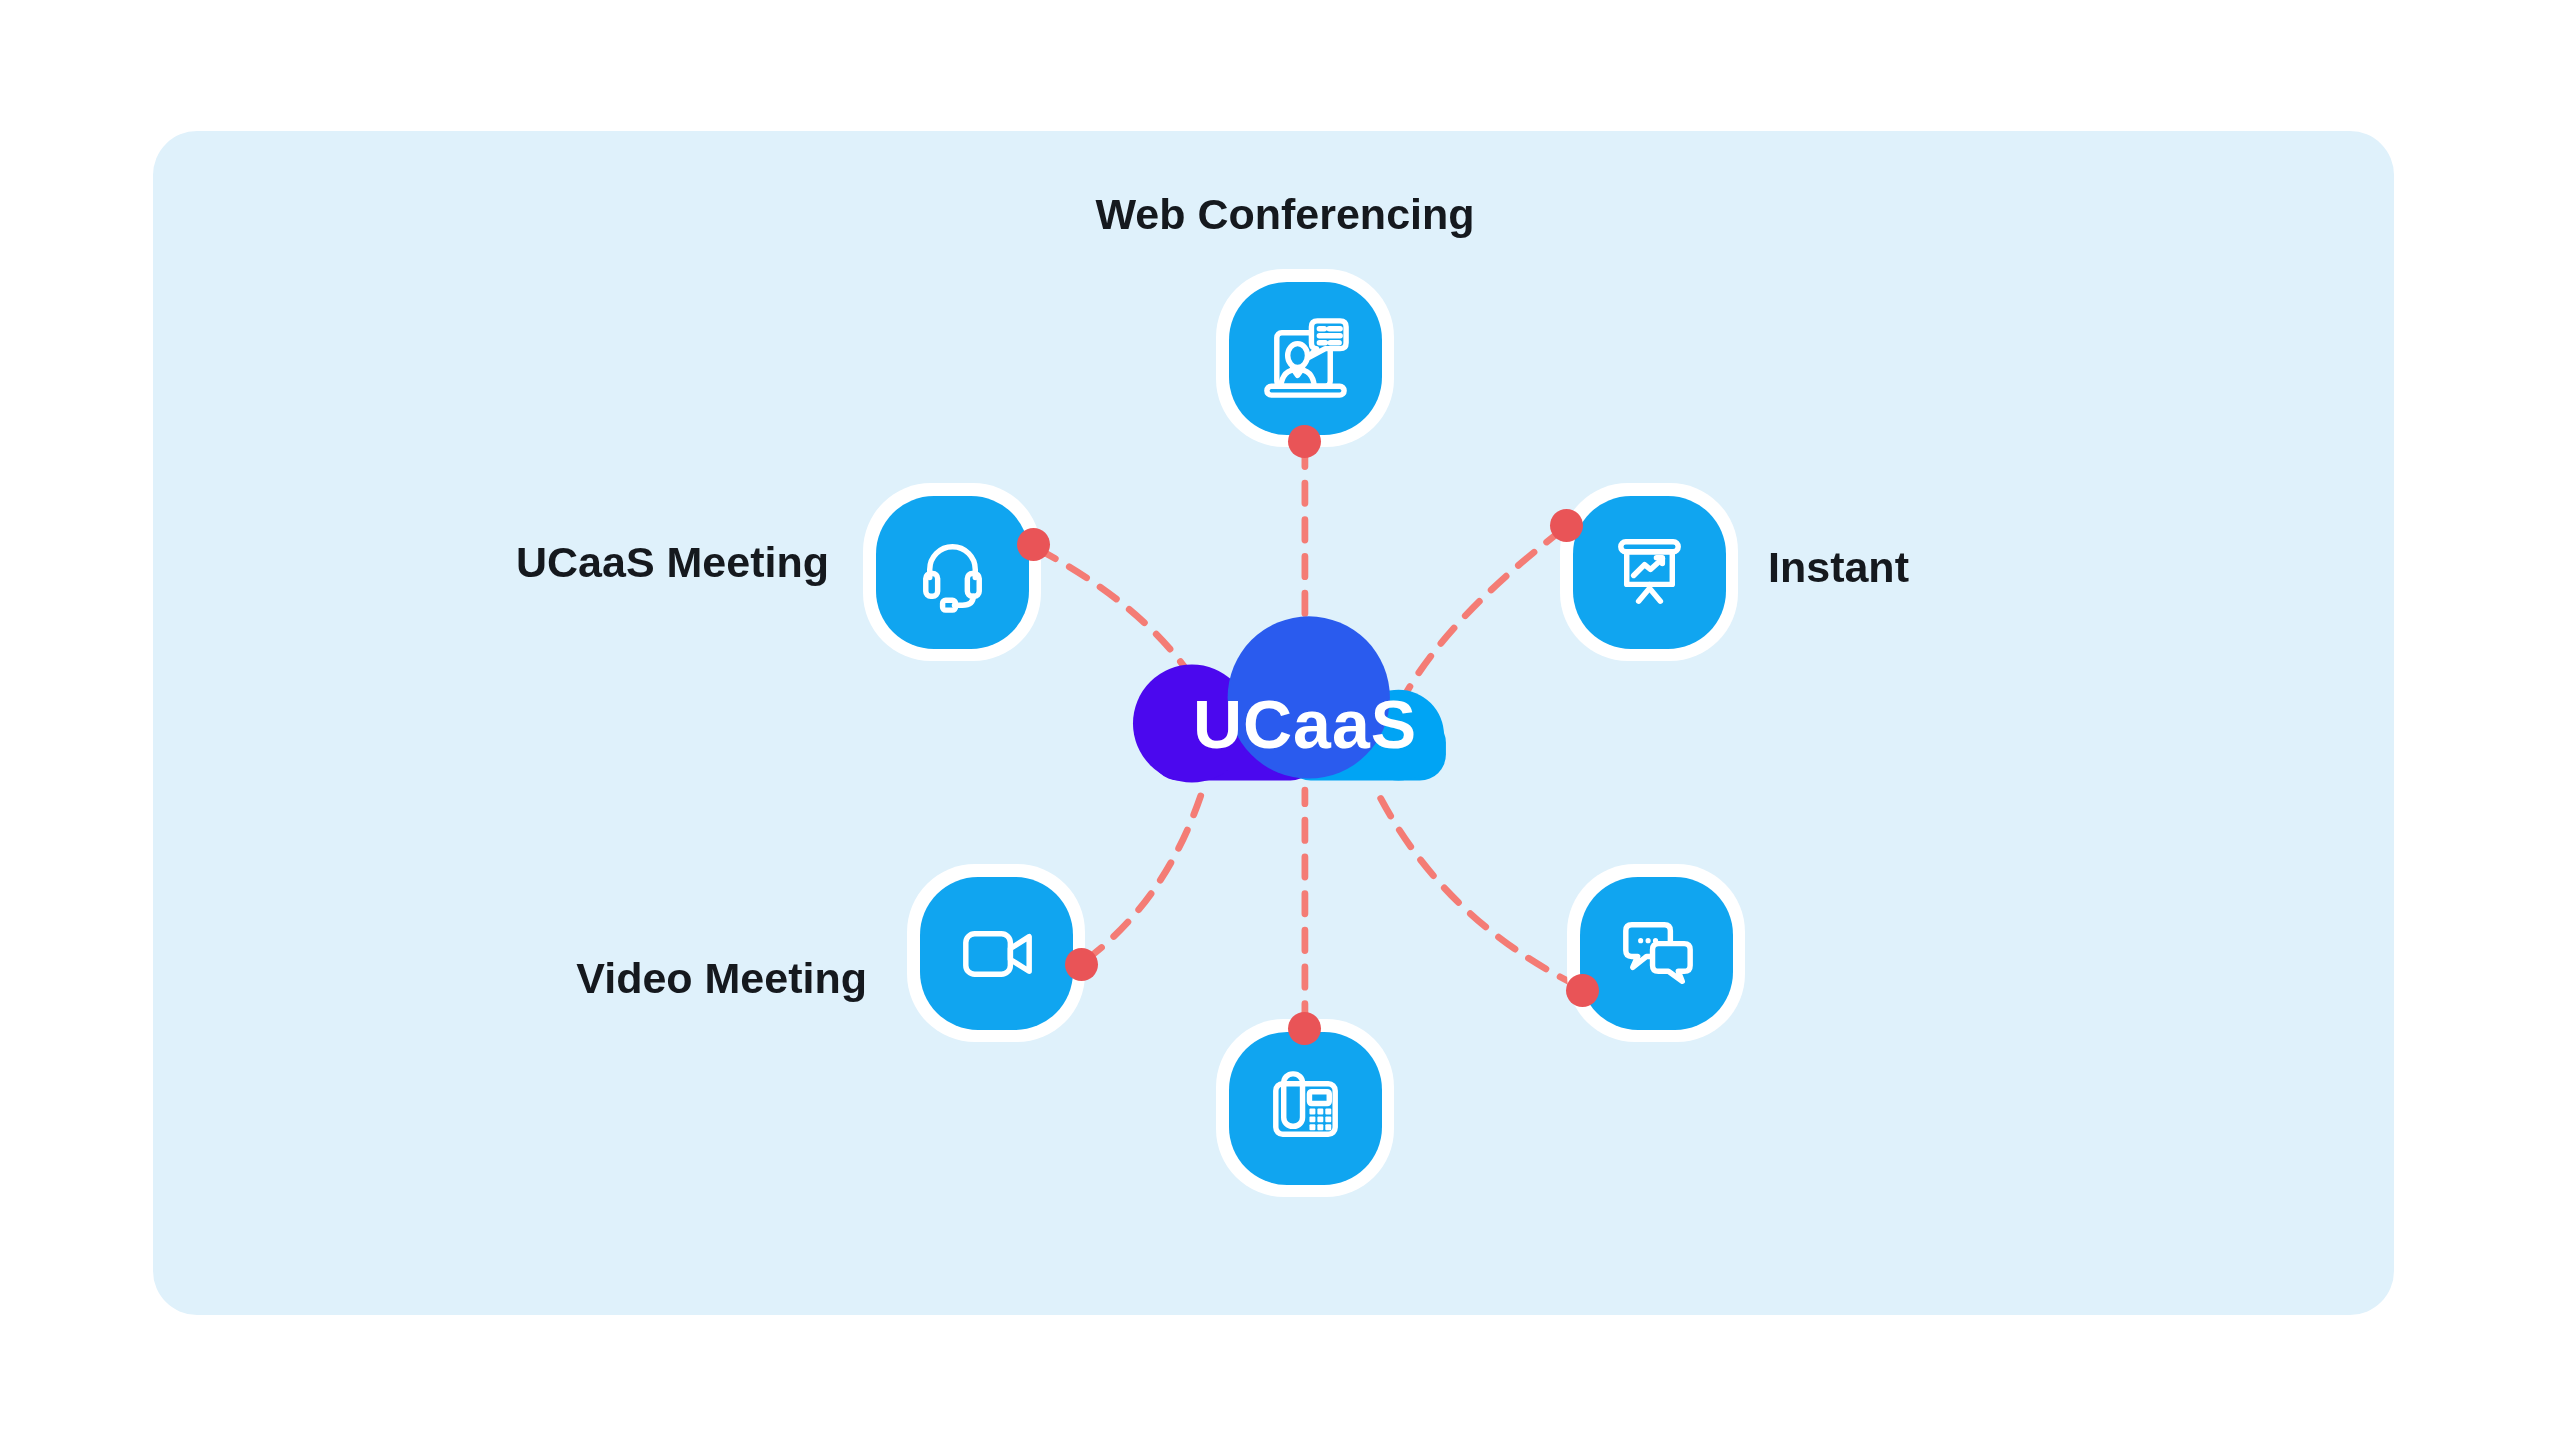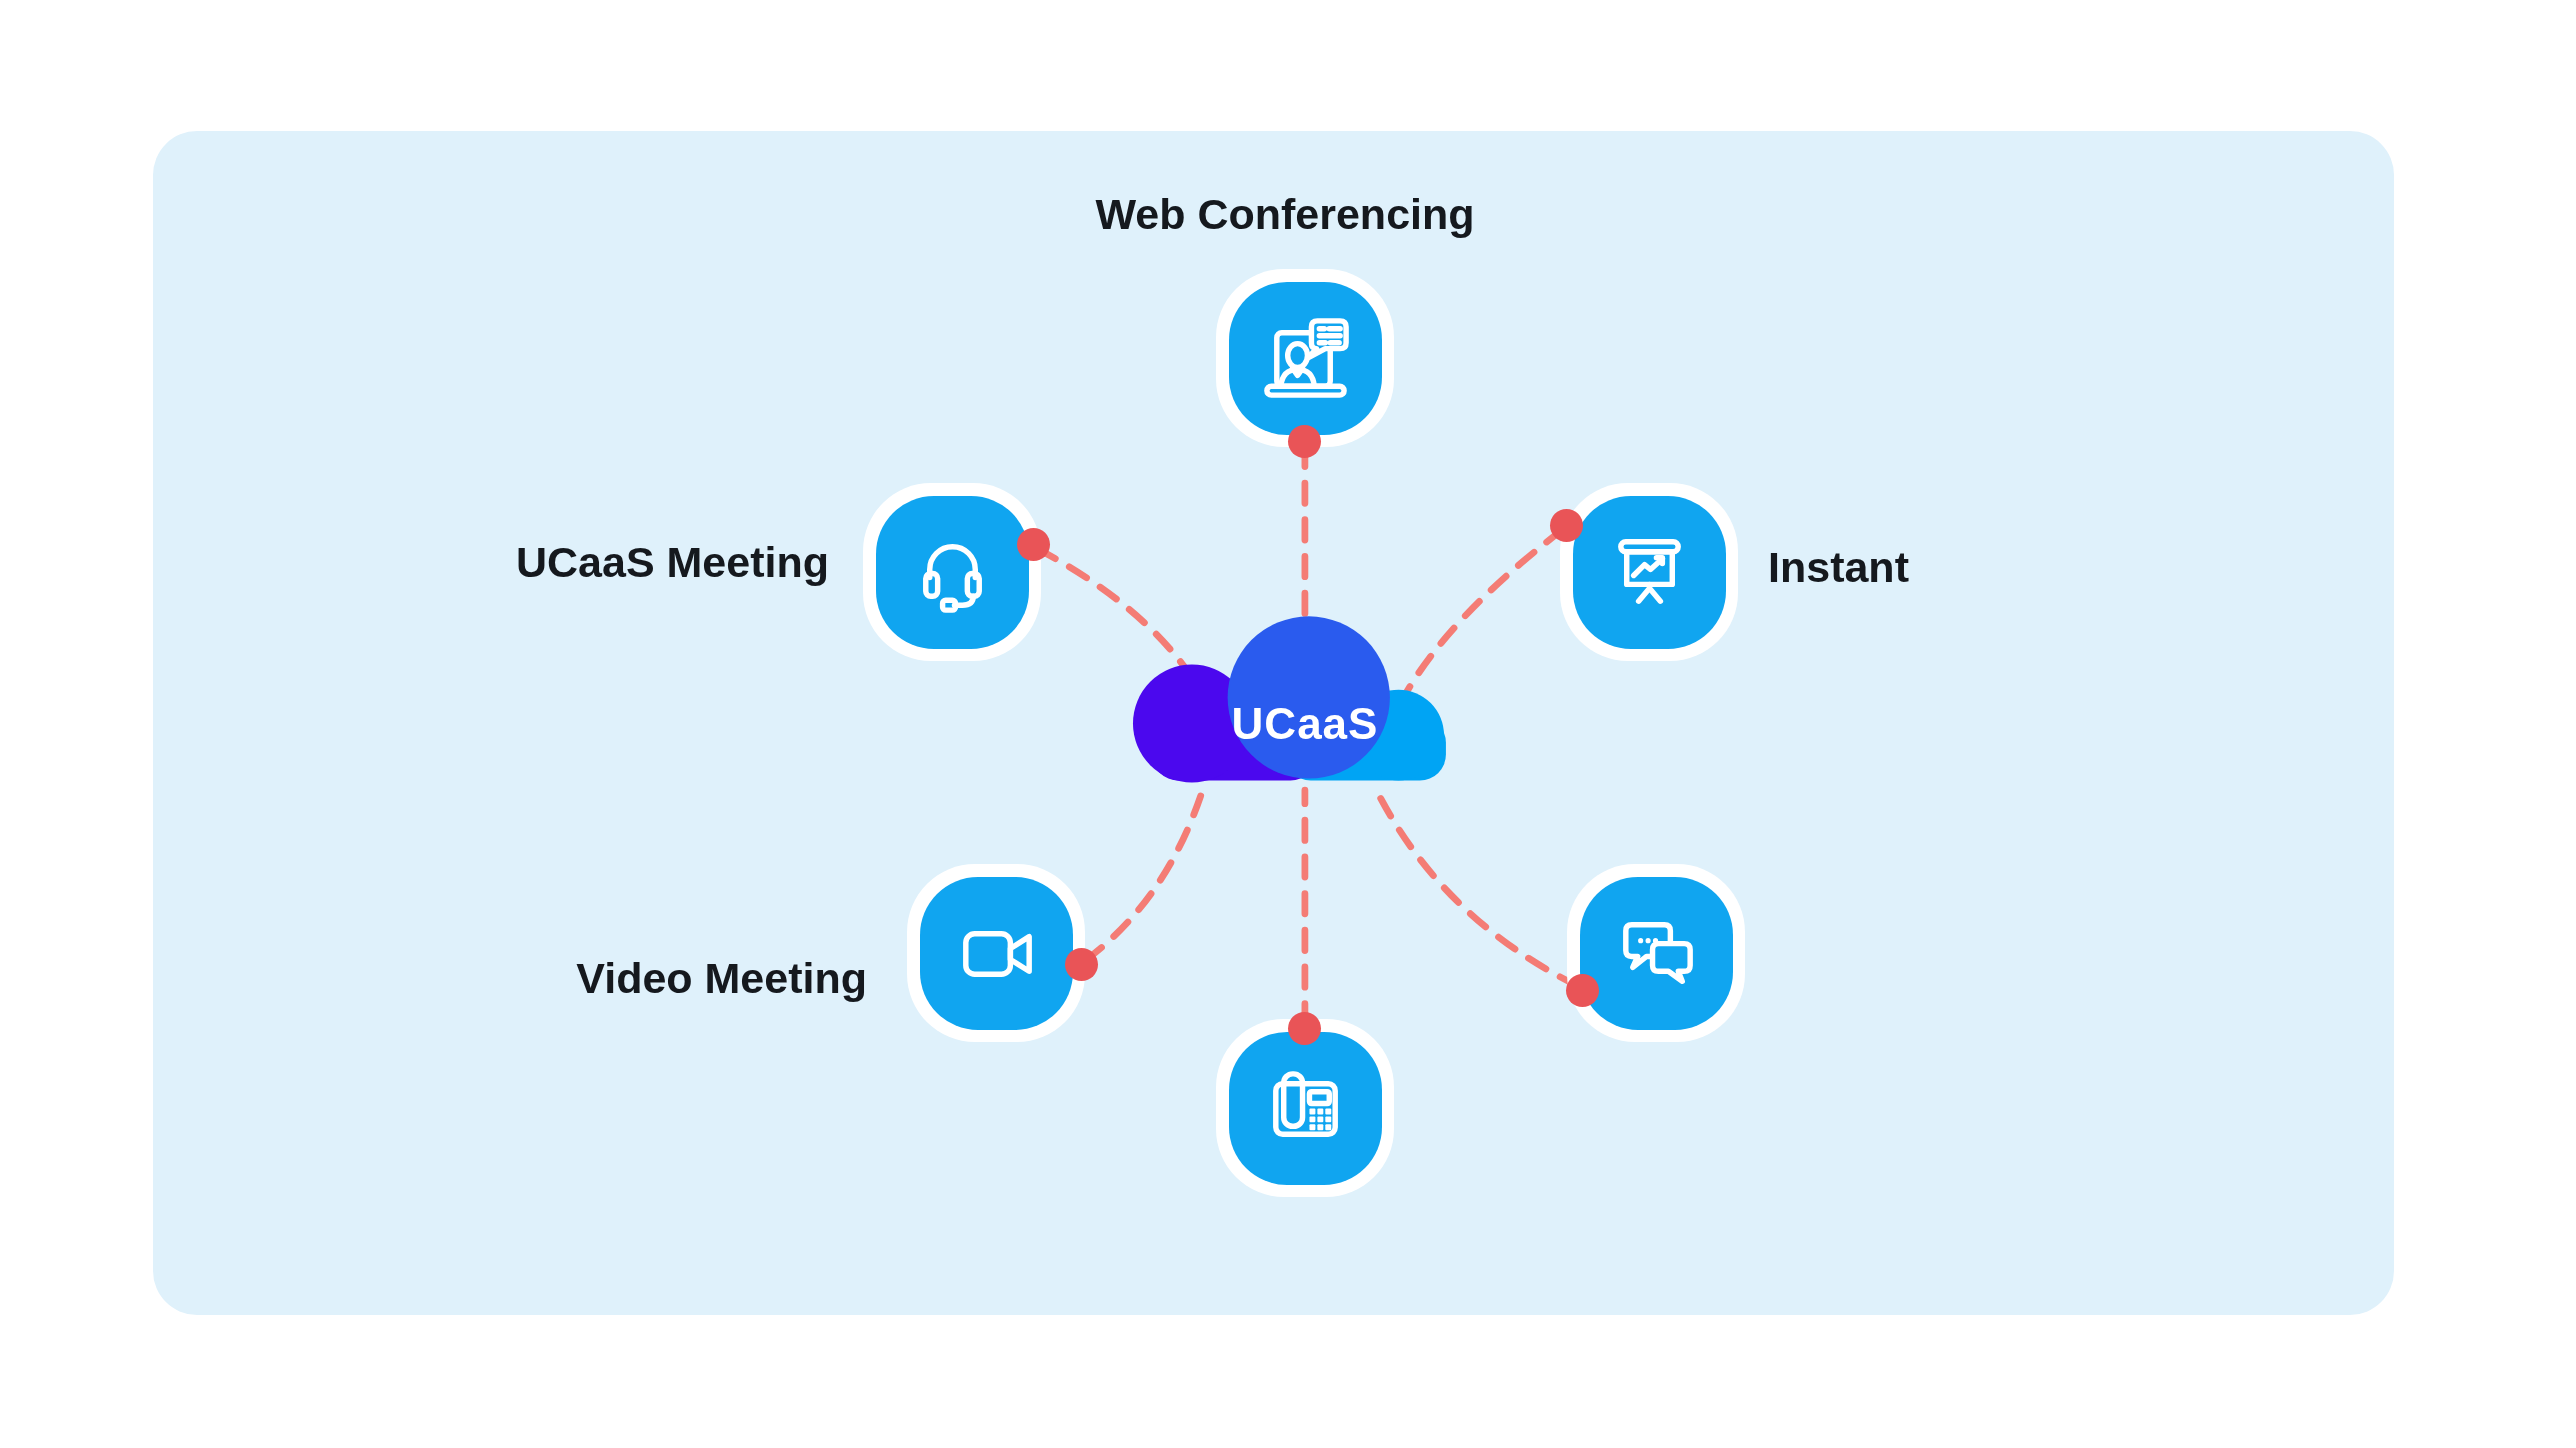--- a/index.html
+++ b/index.html
@@ -86,21 +86,21 @@
   }
   .label-web{left:1285px;top:214px;transform:translate(-50%,-50%);}
   .label-audio{left:829px;top:562px;transform:translate(-100%,-50%);}
   .label-presence{left:1768px;top:567px;transform:translateY(-50%);}
   .label-video{left:867px;top:958px;transform:translate(-100%,-50%);margin-top:20px;}
   .label-im{left:1770px;top:969px;transform:translateY(-50%);}
   .label-tel{left:1285px;top:1253px;transform:translate(-50%,-50%);}
   .center-label{
     position:absolute;left:1305px;top:724px;
     transform:translate(-50%,-50%);
-    font-weight:700;font-size:44px;
+    font-weight:700;font-size:68px;
     color:var(--center-label);
     letter-spacing:1px;
     white-space:nowrap;
   }
 </style>
 </head>
 <body>
 
 <div class="canvas">
   <div class="panel"></div>

